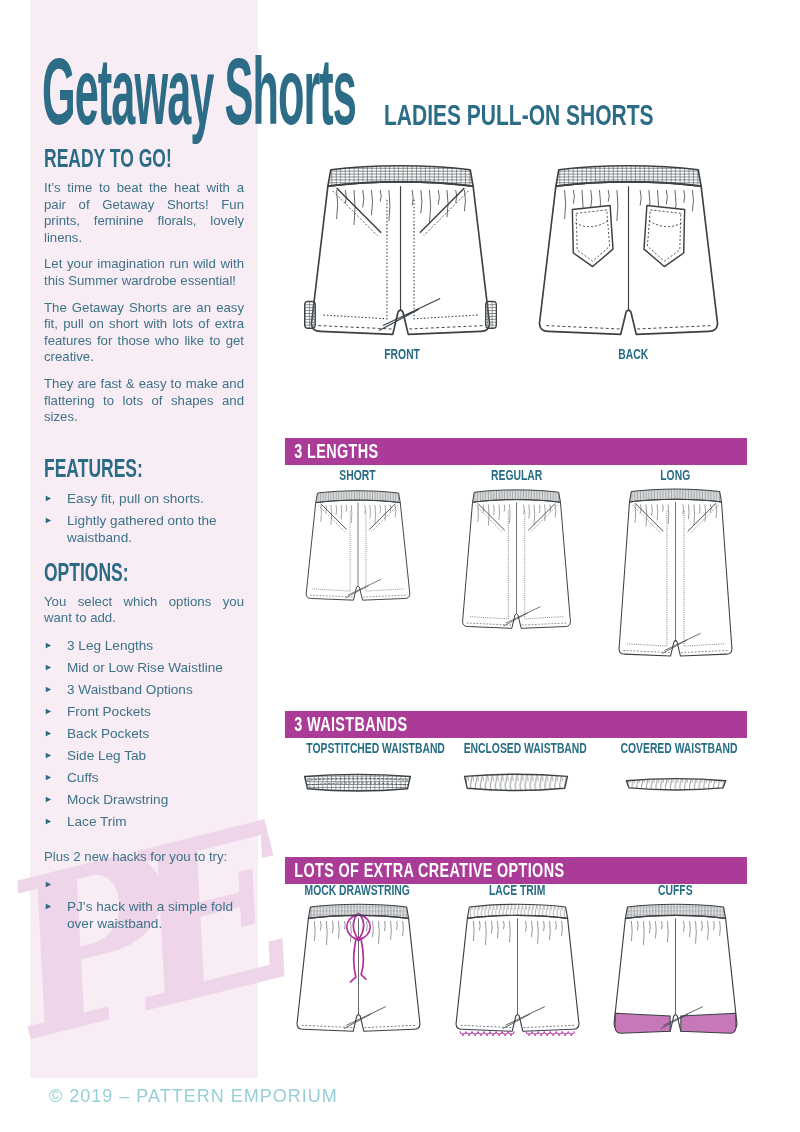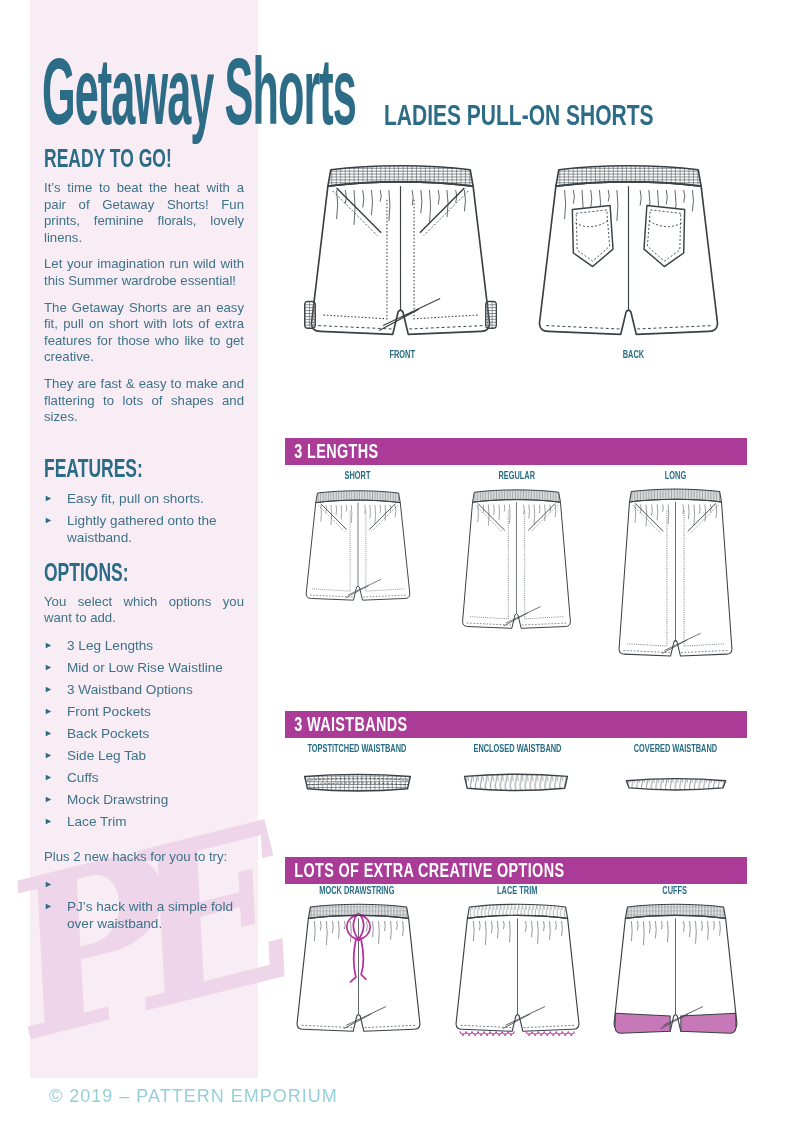--- a/index.html
+++ b/index.html
@@ -30,21 +30,21 @@
   #subtitle{position:absolute;left:384px;top:100px;color:#2c6c86;font-weight:bold;
             font-size:30px;line-height:30px;white-space:nowrap;transform:scaleX(0.70);
             transform-origin:left top;z-index:2;}
 
   
   .banner{position:absolute;left:285px;width:462px;height:27px;background:#aa3b97;}
   .banner span{display:block;color:#fff;font-weight:bold;font-size:20px;line-height:27px;
                padding-left:13px;white-space:nowrap;transform:scaleX(0.72);
                transform-origin:left center;letter-spacing:0.5px;}
   .col-label{position:absolute;width:150px;text-align:center;color:#256c84;font-weight:bold;
-             font-size:10px;line-height:15px;white-space:nowrap;transform-origin:center;}
+             font-size:14px;line-height:15px;white-space:nowrap;transform-origin:center;}
   .col-label span{display:inline-block;transform:scaleX(0.74);transform-origin:center;white-space:nowrap;}
   .draw{position:absolute;}
   .draw svg{display:block;width:100%;height:auto;}
 
   #footer{position:absolute;left:49px;top:1086px;color:#97cfd8;font-size:18px;
           letter-spacing:1px;white-space:nowrap;}
 </style>
 </head>
 <body>
 <div id="page">

